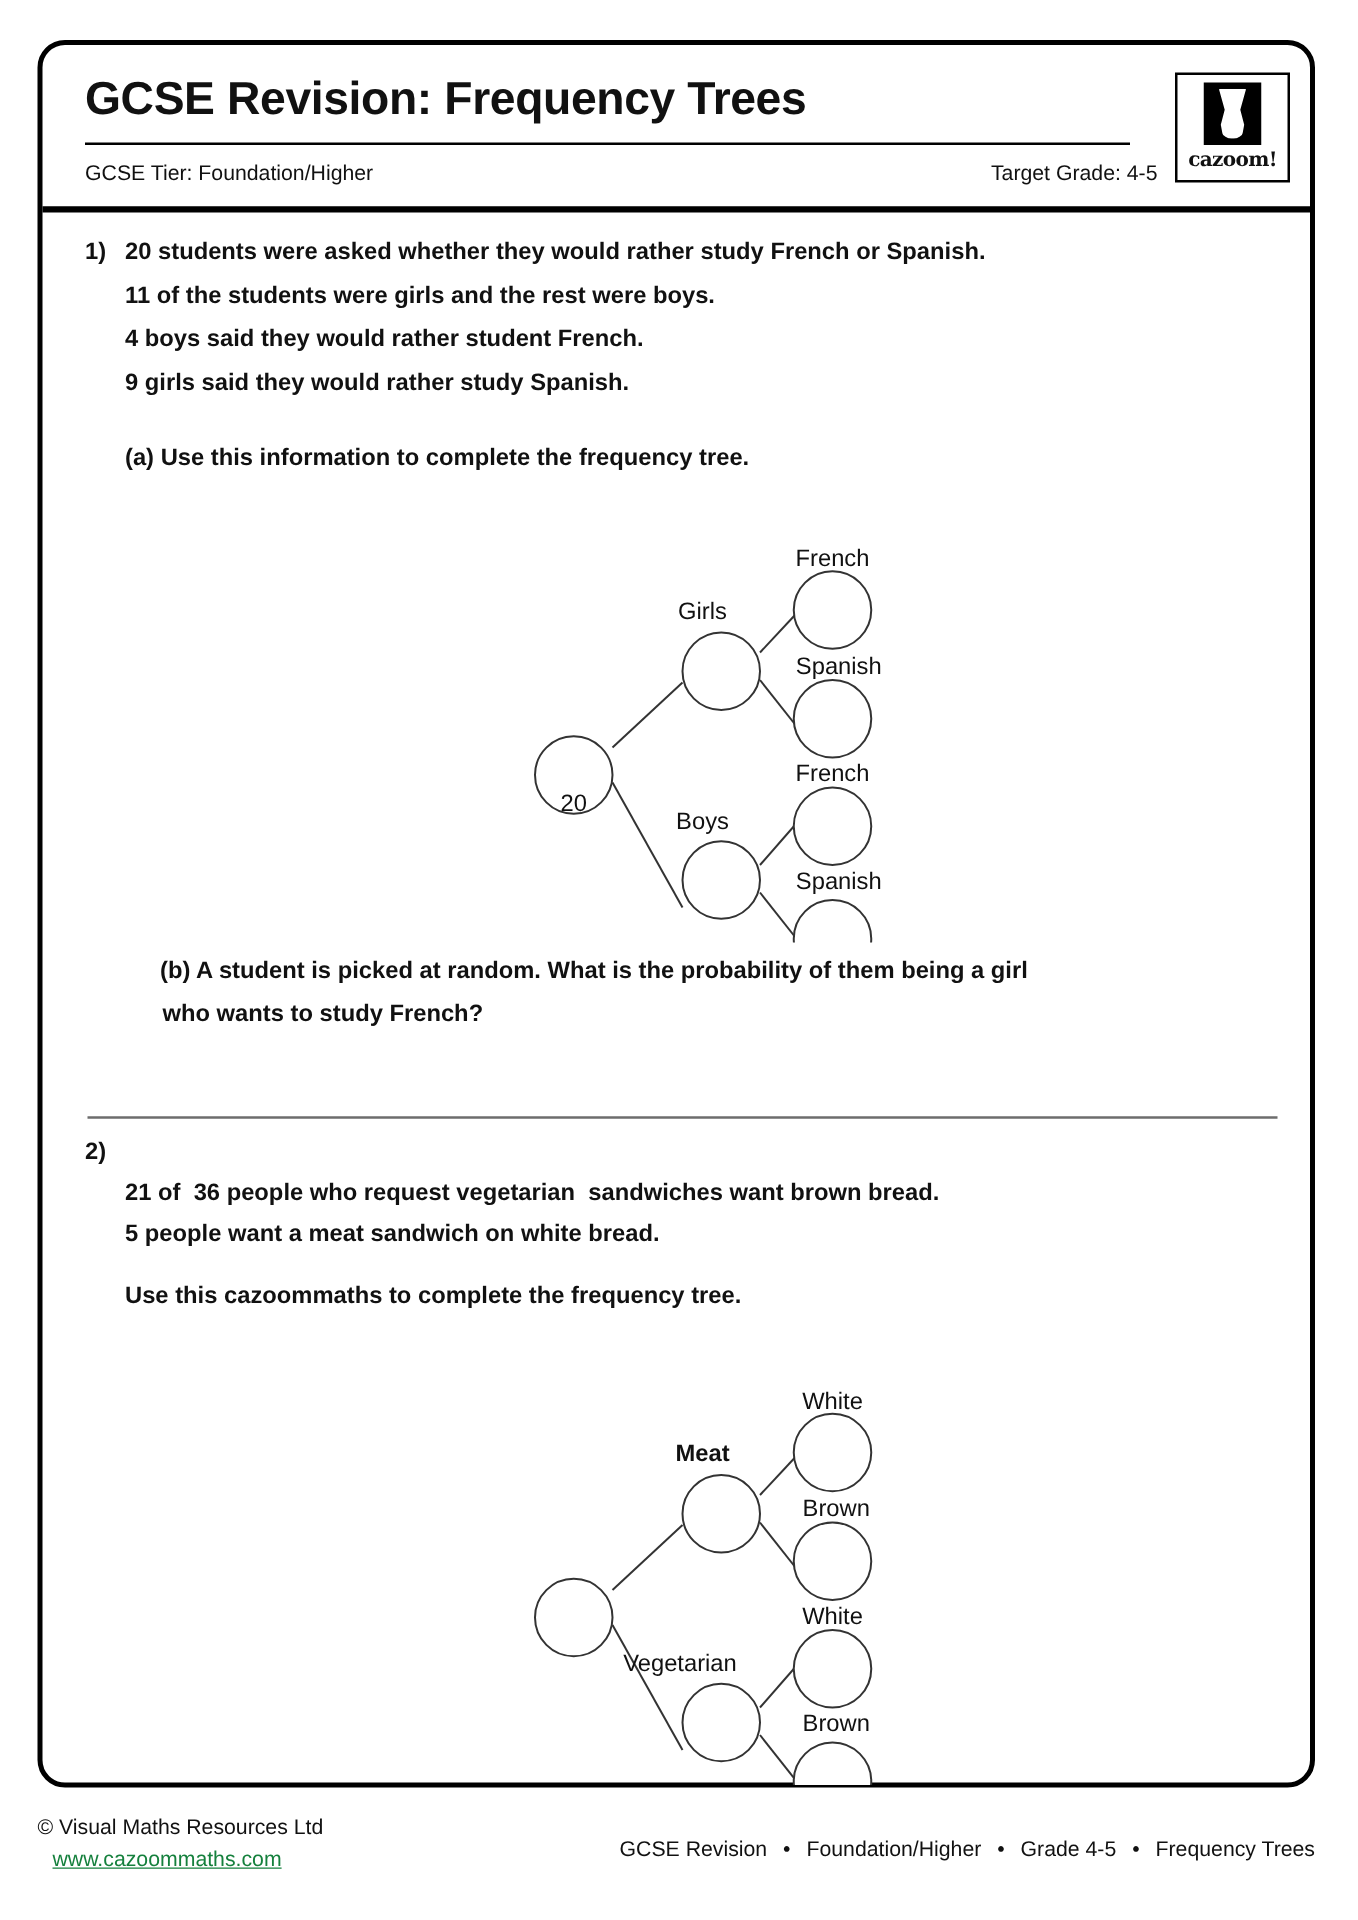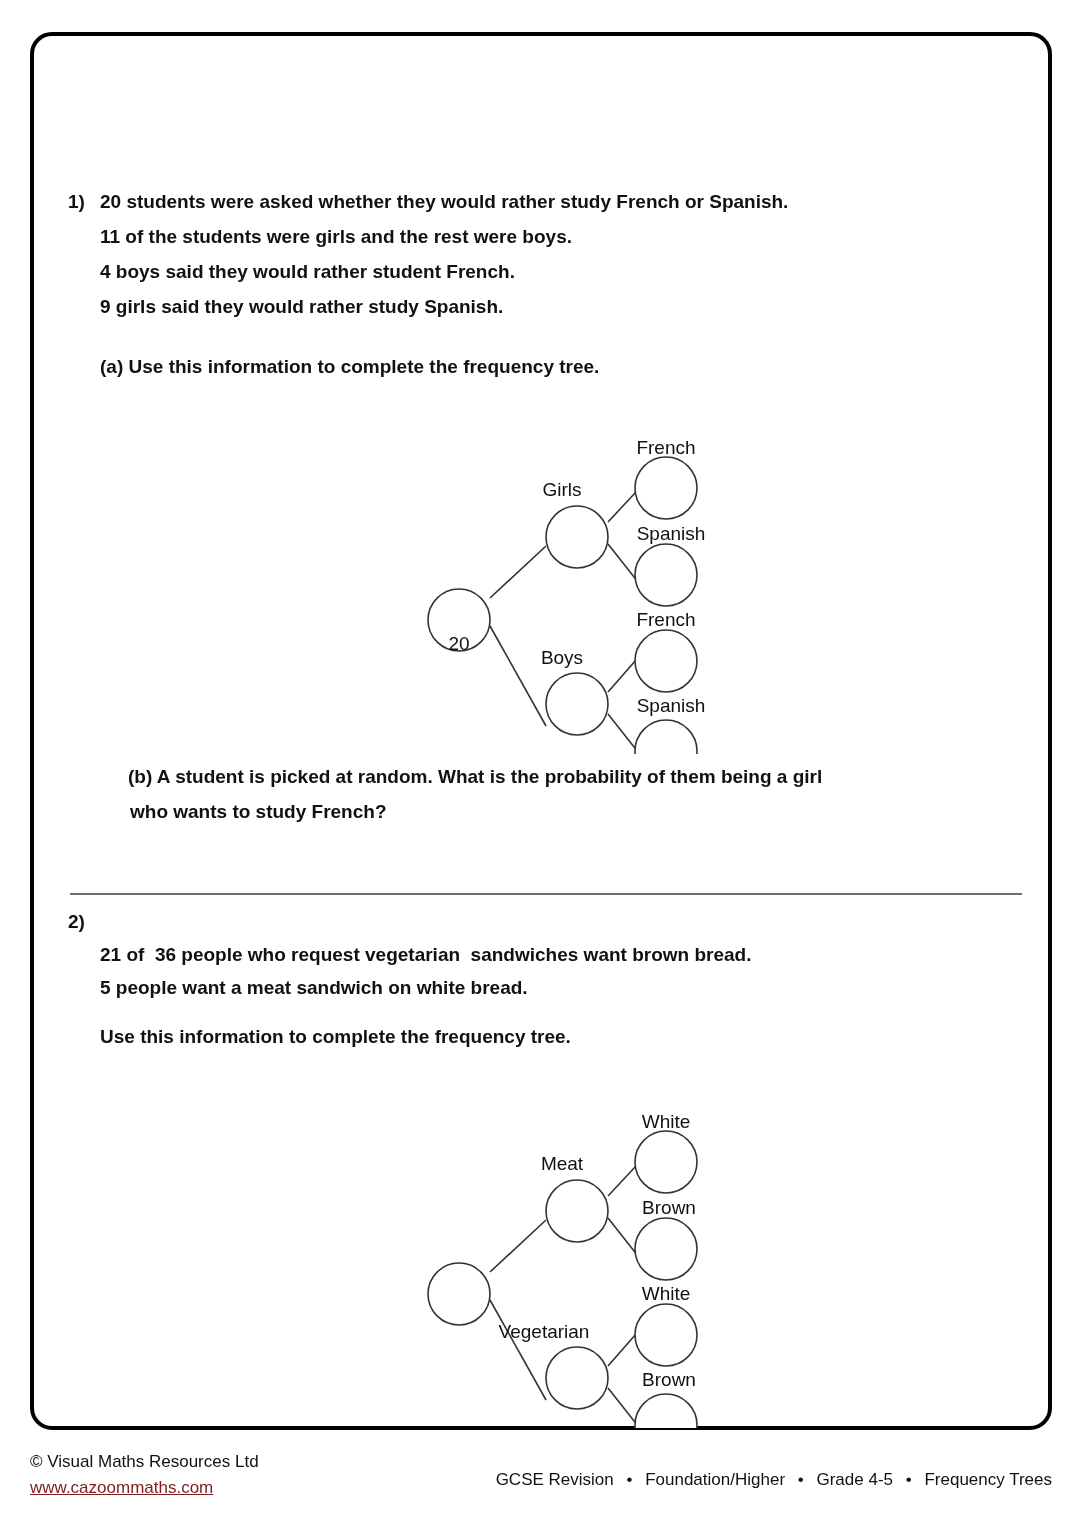--- a/index.html
+++ b/index.html
@@ -169,43 +169,58 @@
   
   .footer-copy {
     position: absolute;
     left: 30px;
     top: 1452px;
     font-size: 17px;
     white-space: nowrap;
   }
   .footer-url {
     position: absolute;
-    left: 30px;
+    left: 42px;
     top: 1478px;
     font-size: 17px;
-    color: #7f1d1d;
+    color: #15803d;
     text-decoration: underline;
     white-space: nowrap;
   }
   .footer-crumb {
     position: absolute;
     right: 34px;
     top: 1470px;
     font-size: 17px;
     white-space: nowrap;
   }
   .crumb-sep {
     padding: 0 8px;
   }
 </style>
 </head>
 <body>
 
 <div class="sheet">
 
+  <div class="header">
+    <div class="title">GCSE Revision: Frequency Trees</div>
+    <div class="title-rule"></div>
+    <div class="tier">GCSE Tier: Foundation/Higher</div>
+    <div class="grade">Target Grade: 4-5</div>
+
+    <div class="logo">
+      <div class="logo-mark">
+        <div class="logo-vase"></div>
+      </div>
+      <div class="logo-word">cazoom!</div>
+    </div>
+
+    <div class="header-rule"></div>
+  </div>
 
   <div class="q-num" style="left:34px; top:155px;">1)</div>
   <div class="q-line" style="left:66px; top:155px;text-align:center;">20 students were asked whether they would rather study French or Spanish.</div>
   <div class="q-line" style="left:66px; top:190px;">11 of the students were girls and the rest were boys.</div>
   <div class="q-line" style="left:66px; top:225px;">4 boys said they would rather student French.</div>
   <div class="q-line" style="left:66px; top:260px;">9 girls said they would rather study Spanish.</div>
   <div class="q-line" style="left:66px; top:306px;margin-top:14px;">(a) Use this information to complete the frequency tree.</div>
 
   <div class="tree" style="left:350px; top:368px;">
     <svg width="340" height="350" viewBox="0 0 340 350">
@@ -245,21 +260,21 @@
   </div>
 
   <div class="q-line" style="left:66px; top:730px;margin-left:28px;">(b) A student is picked at random. What is the probability of them being a girl</div>
   <div class="q-line" style="left:96px; top:765px;">who wants to study French?</div>
 
   <div class="divider" style="top:857px;"></div>
 
   <div class="q-num" style="left:34px; top:875px;">2)</div>
   <div class="q-line" style="left:66px; top:908px;">21 of  36 people who request vegetarian  sandwiches want brown bread.</div>
   <div class="q-line" style="left:66px; top:941px;">5 people want a meat sandwich on white bread.</div>
-  <div class="q-line" style="left:66px; top:990px;">Use this information to complete the frequency tree.</div>
+  <div class="q-line" style="left:66px; top:990px;">Use this cazoommaths to complete the frequency tree.</div>
 
   <div class="tree" style="left:350px; top:1042px;">
     <svg width="340" height="350" viewBox="0 0 340 350">
       <line x1="106" y1="194" x2="162" y2="142" stroke="#333333" stroke-width="1.6"></line>
       <line x1="106" y1="222" x2="162" y2="322" stroke="#333333" stroke-width="1.6"></line>
       <line x1="224" y1="118" x2="252" y2="88" stroke="#333333" stroke-width="1.6"></line>
       <line x1="224" y1="140" x2="254" y2="178" stroke="#333333" stroke-width="1.6"></line>
       <line x1="224" y1="288" x2="252" y2="256" stroke="#333333" stroke-width="1.6"></line>
       <line x1="224" y1="310" x2="254" y2="348" stroke="#333333" stroke-width="1.6"></line>
 
@@ -273,21 +288,21 @@
     </svg>
 
     <div class="node-val" style="left:75px; top:216px;"></div>
     <div class="node-val" style="left:193px; top:133px;"></div>
     <div class="node-val" style="left:193px; top:300px;"></div>
     <div class="node-val" style="left:282px; top:84px;"></div>
     <div class="node-val" style="left:282px; top:171px;"></div>
     <div class="node-val" style="left:282px; top:257px;"></div>
     <div class="node-val" style="left:282px; top:347px;"></div>
 
-    <div class="node-label" style="left:178px; top:86px;">Meat</div>
+    <div class="node-label" style="left:178px; top:86px;font-weight:bold;">Meat</div>
     <div class="node-label" style="left:160px; top:254px;">Vegetarian</div>
     <div class="node-label" style="left:282px; top:44px;">White</div>
     <div class="node-label" style="left:285px; top:130px;">Brown</div>
     <div class="node-label" style="left:282px; top:216px;">White</div>
     <div class="node-label" style="left:285px; top:302px;">Brown</div>
   </div>
 
 </div>
 
 <div class="footer-copy">© Visual Maths Resources Ltd</div>

